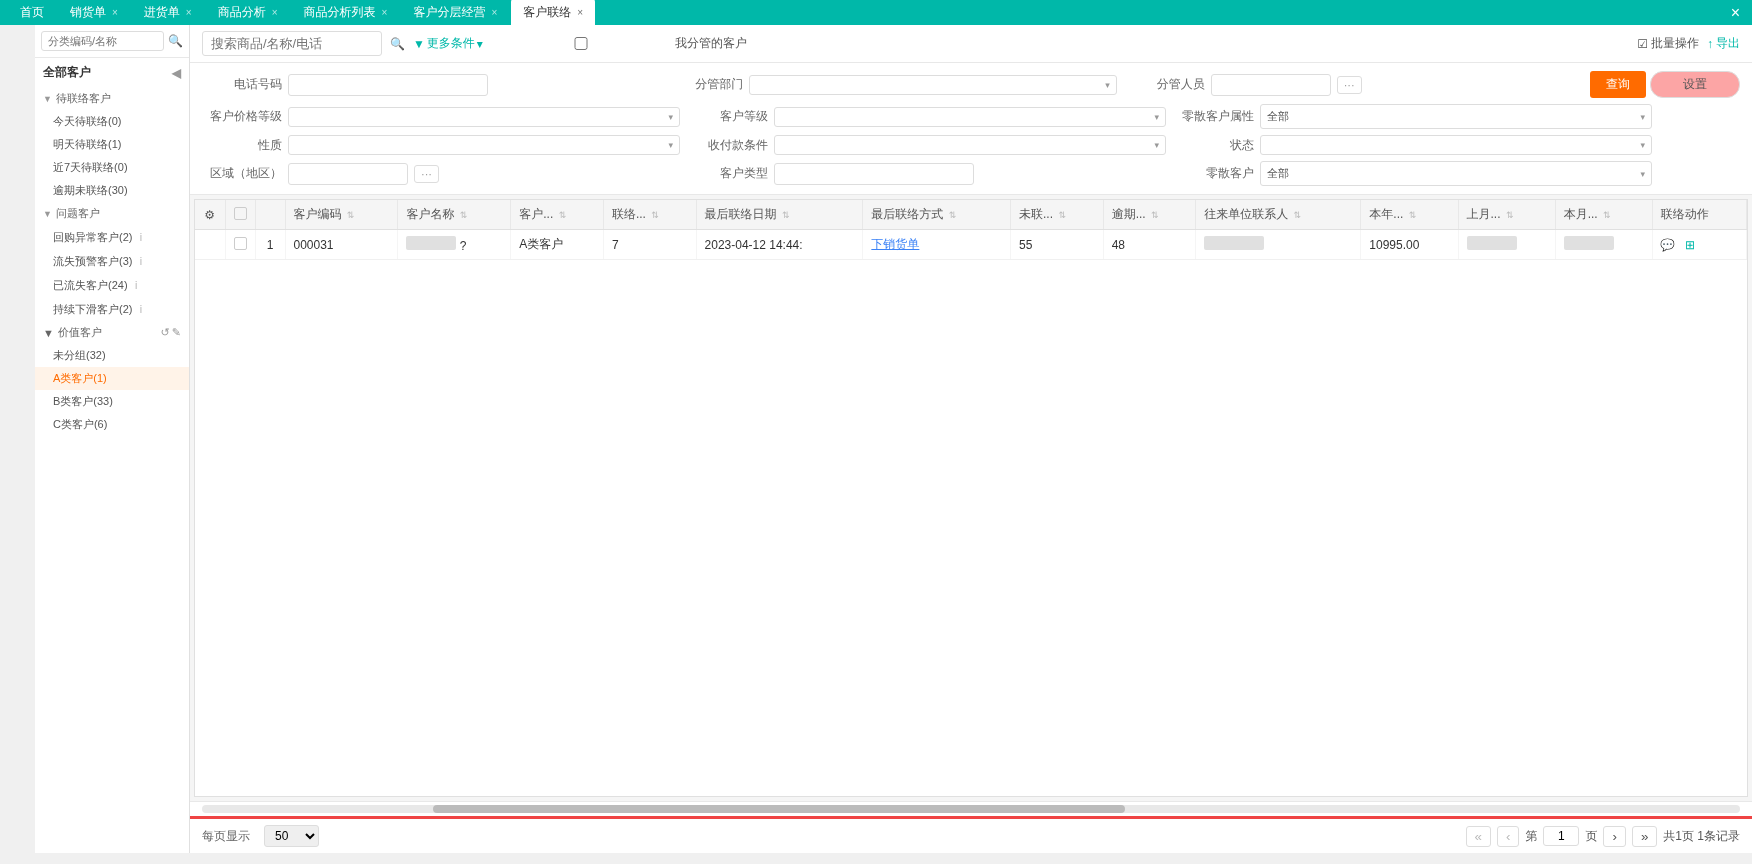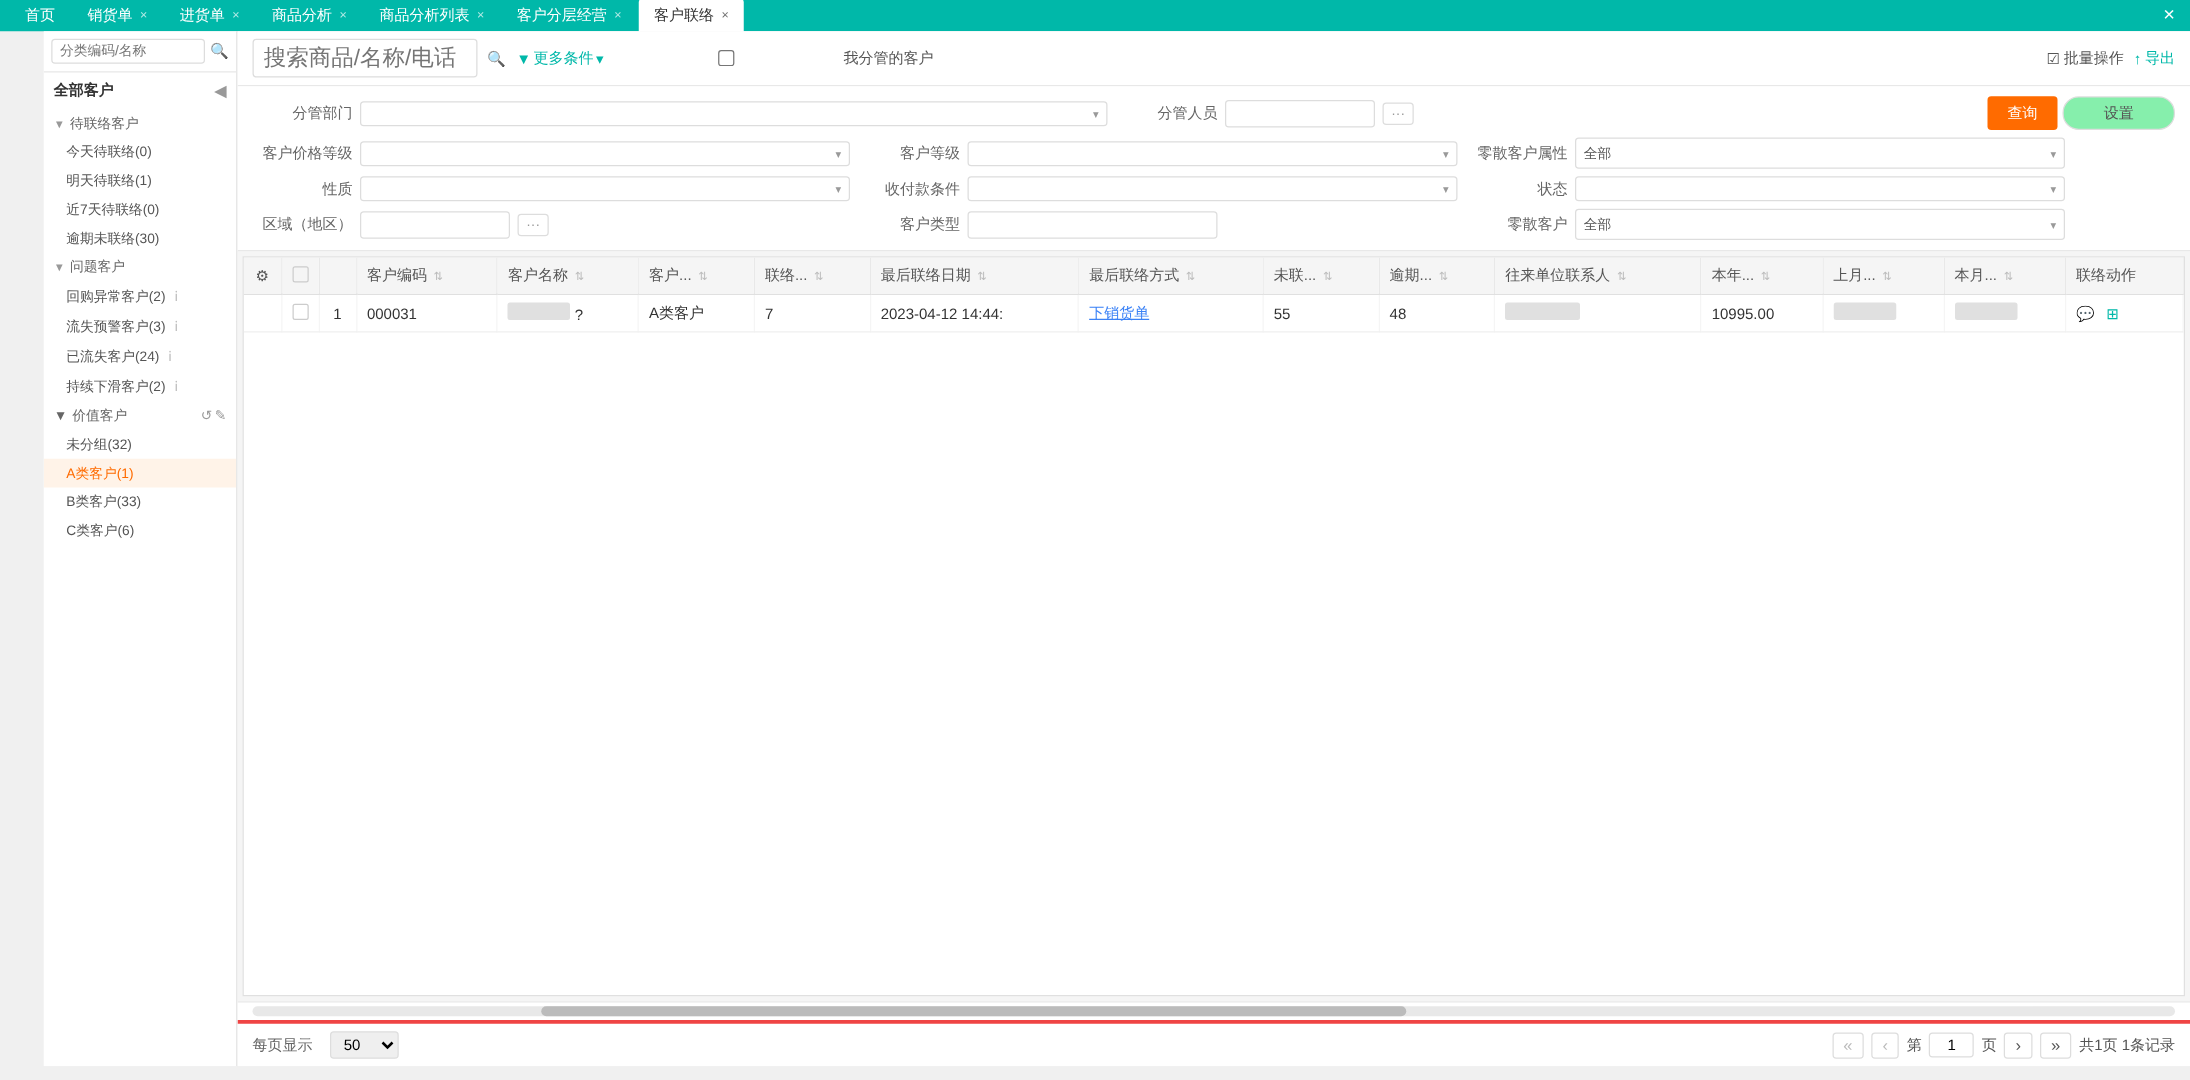--- a/index.html
+++ b/index.html
@@ -130,21 +130,21 @@
       border-bottom: 1px solid #e8e8e8;
       padding: 6px 12px;
       display: flex;
       align-items: center;
       gap: 8px;
     }
     .filter-bar input {
       border: 1px solid #ddd;
       border-radius: 3px;
       padding: 4px 8px;
-      font-size: 18px;
+      font-size: 13px;
       width: 180px;
       outline: none;
       color: #999;
     }
     .filter-search-icon { color: #00b8a9; cursor: pointer; }
     .filter-more {
       color: #00b8a9;
       cursor: pointer;
       display: flex;
       align-items: center;
@@ -242,21 +242,21 @@
     .btn-query {
       background: #ff6b00;
       color: #fff;
       border: none;
       border-radius: 3px;
       padding: 5px 16px;
       font-size: 12px;
       cursor: pointer;
     }
     .btn-settings {
-      background: #86efac;
+      background: #fca5a5;
       color: #555;
       border: 1px solid #ddd;
       border-radius: 13px;
       padding: 4px 32px;
       font-size: 12px;
       cursor: pointer;
     }
     .filter-field .dots-btn {
       padding: 2px 6px;
       border: 1px solid #ddd;
@@ -518,20 +518,24 @@
           <span>↑</span>
           <span>导出</span>
         </span>
       </div>
     </div>
 
     <div class="adv-filter">
 
       <div class="adv-filter-row">
         <div class="filter-field">
+          <label>电话号码</label>
+          <input type="text" class="text-box" style="max-width: 200px;">
+        </div>
+        <div class="filter-field">
           <label>分管部门</label>
           <div class="select-box">
             <span></span>
             <span class="arrow">▾</span>
           </div>
         </div>
         <div class="filter-field">
           <label>分管人员</label>
           <input type="text" class="text-box" style="max-width: 120px;">
           <span class="dots-btn">···</span>

